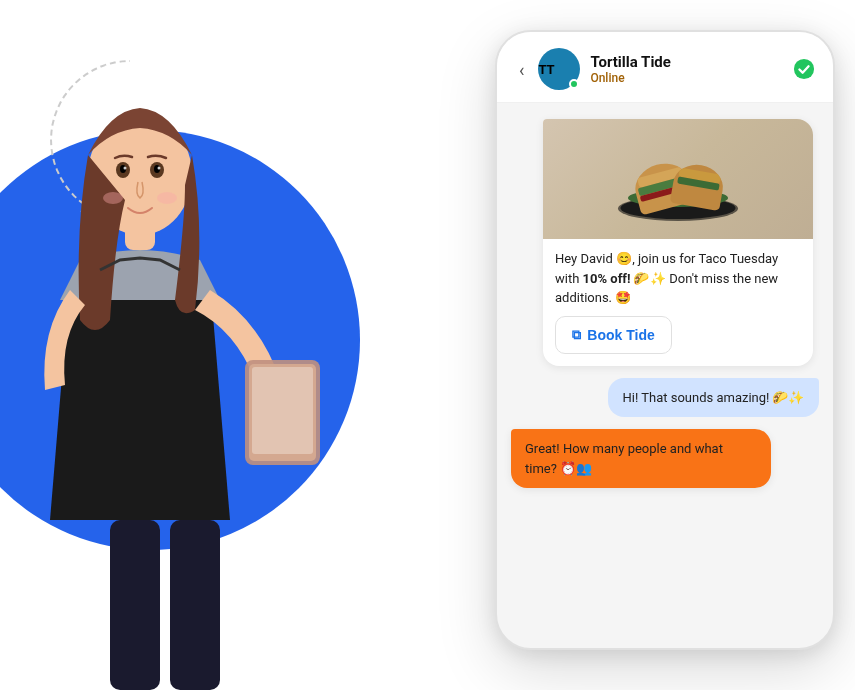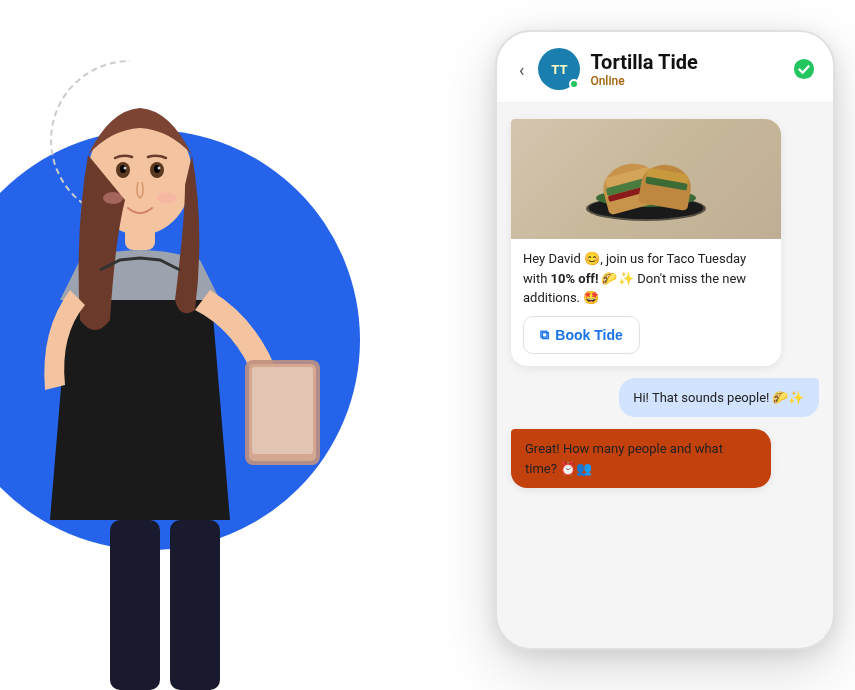--- a/index.html
+++ b/index.html
@@ -86,22 +86,21 @@
       padding: 0 4px;
     }
 
     .avatar-circle {
       width: 42px;
       height: 42px;
       border-radius: 50%;
       background: #1a7faf;
       display: flex;
       align-items: center;
-      justify-content: center;
-      color: #fef9c3;
+      color: #000000;
       font-size: 13px;
       font-weight: 700;
       flex-shrink: 0;
       position: relative;
     }
 
     .online-dot {
       position: absolute;
       bottom: 1px;
       right: 1px;
@@ -110,21 +109,21 @@
       background: #22c55e;
       border-radius: 50%;
       border: 2px solid #fff;
     }
 
     .header-info {
       flex: 1;
     }
 
     .restaurant-name {
-      font-size: 20px;
+      font-size: 15px;
       font-weight: 700;
       color: #111;
     }
 
     .online-status {
       font-size: 12px;
       color: #a16207;
       font-weight: 500;
     }
 
@@ -143,20 +142,21 @@
     }
 
     
     .msg-left {
       background: #fff;
       border-radius: 4px 16px 16px 16px;
       padding: 0;
       max-width: 270px;
       box-shadow: 0 2px 8px rgba(0,0,0,0.08);
       overflow: hidden;
+      margin-left: 32px;
     }
 
     .food-image {
       width: 100%;
       height: 120px;
       background: linear-gradient(135deg, #d4c5b0 0%, #c8b89a 50%, #bfae94 100%);
       position: relative;
       display: flex;
       align-items: center;
       justify-content: center;
@@ -209,21 +209,21 @@
       padding: 10px 14px;
       max-width: 220px;
       align-self: flex-end;
       font-size: 13px;
       color: #222;
       line-height: 1.5;
     }
 
     
     .msg-left-plain {
-      background: #c2410c;
+      background: #f97316;
       border-radius: 4px 16px 16px 16px;
       padding: 10px 14px;
       max-width: 260px;
       box-shadow: 0 2px 8px rgba(0,0,0,0.08);
       font-size: 13px;
       color: #222;
       line-height: 1.5;
     }
 
     
@@ -365,19 +365,19 @@
       <div class="msg-text">
         <span>Hey David 😊, join us for Taco Tuesday with </span><strong>10% off!</strong><span> 🌮✨ Don't miss the new additions. 🤩</span>
       </div>
 
       <button class="book-table-btn">
         <span class="external-icon">⧉</span>
         <span>Book Tide</span>
       </button>
     </div>
 
-    <div class="msg-right">Hi! That sounds people! 🌮✨</div>
+    <div class="msg-right">Hi! That sounds amazing! 🌮✨</div>
 
     <div class="msg-left-plain">Great! How many people and what time? ⏰👥</div>
 
   </div>
 
 </div>
 
 </body></html>

